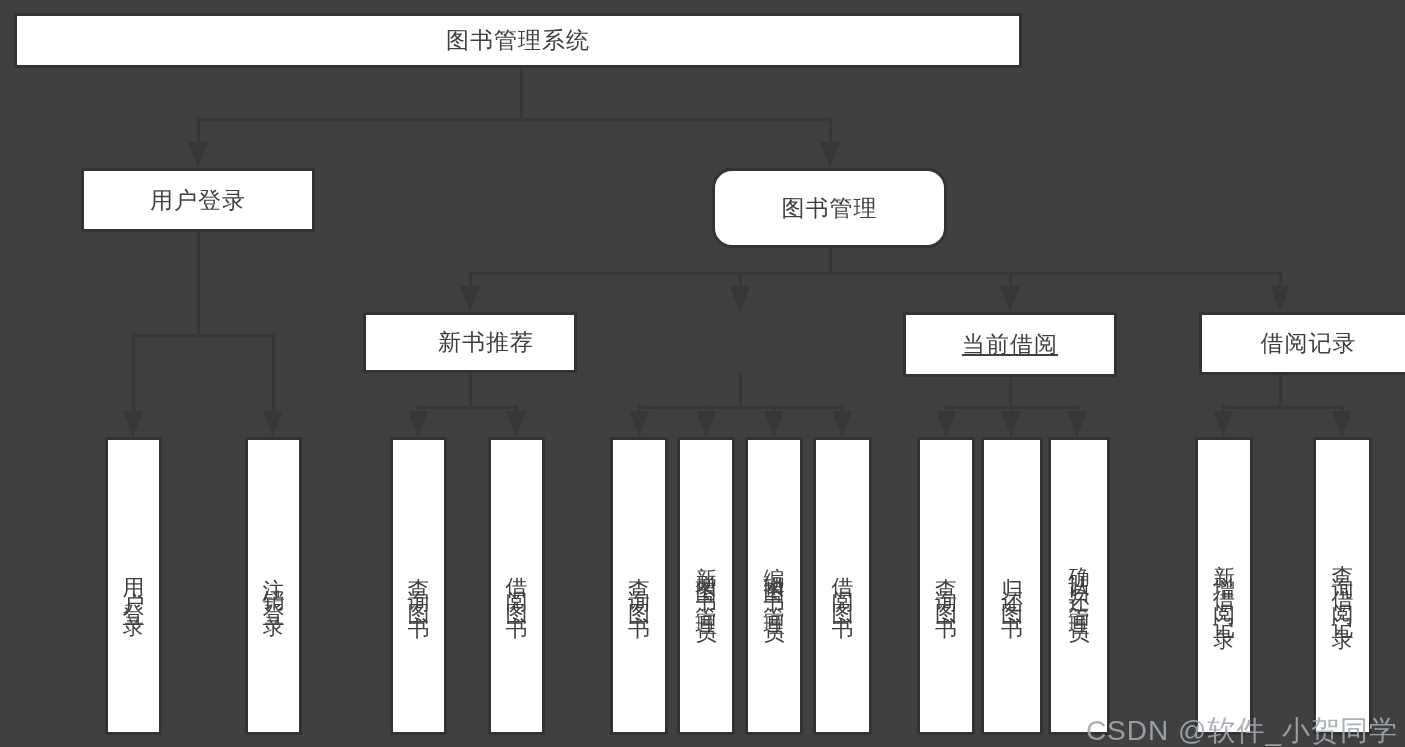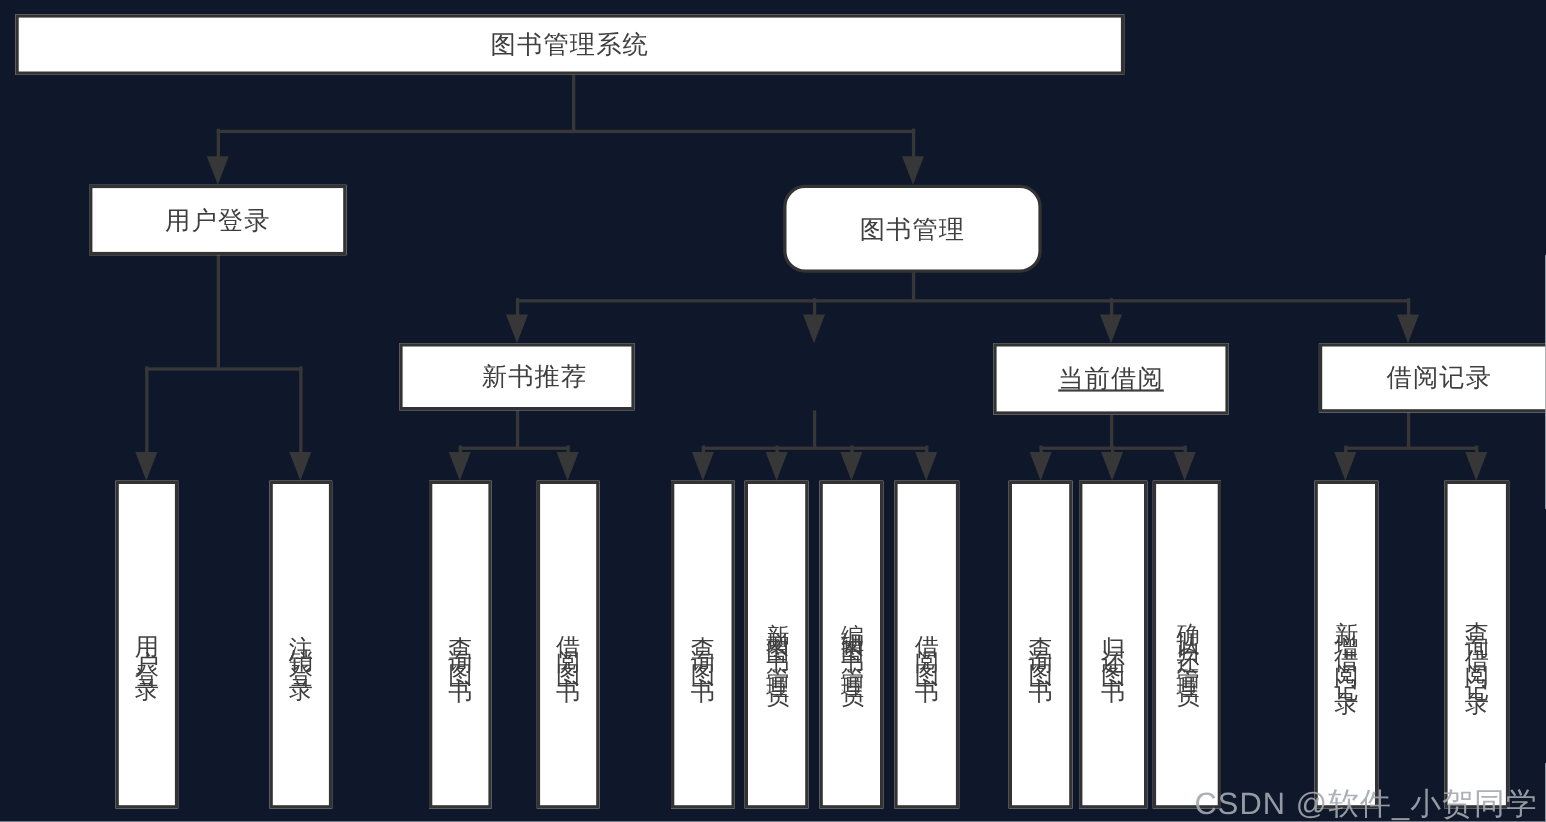--- a/index.html
+++ b/index.html
@@ -1,17 +1,17 @@
 <!DOCTYPE html>
 <html><head>
 <meta charset="utf-8">
 <style>
   html,body{margin:0;padding:0;background:#ffffff;}
   body{font-family:"Liberation Sans","DejaVu Sans",sans-serif;}
-  #canvas{position:relative;width:1405px;height:747px;background:#0f172a;overflow:hidden;}
+  #canvas{position:relative;width:1405px;height:747px;background:#404040;overflow:hidden;}
 
   .node{
     position:absolute;
     box-sizing:border-box;
     border:3px solid #333333;
     background:#ffffff;
     display:flex;
     align-items:center;
     justify-content:center;
     color:#3f3f3f;

